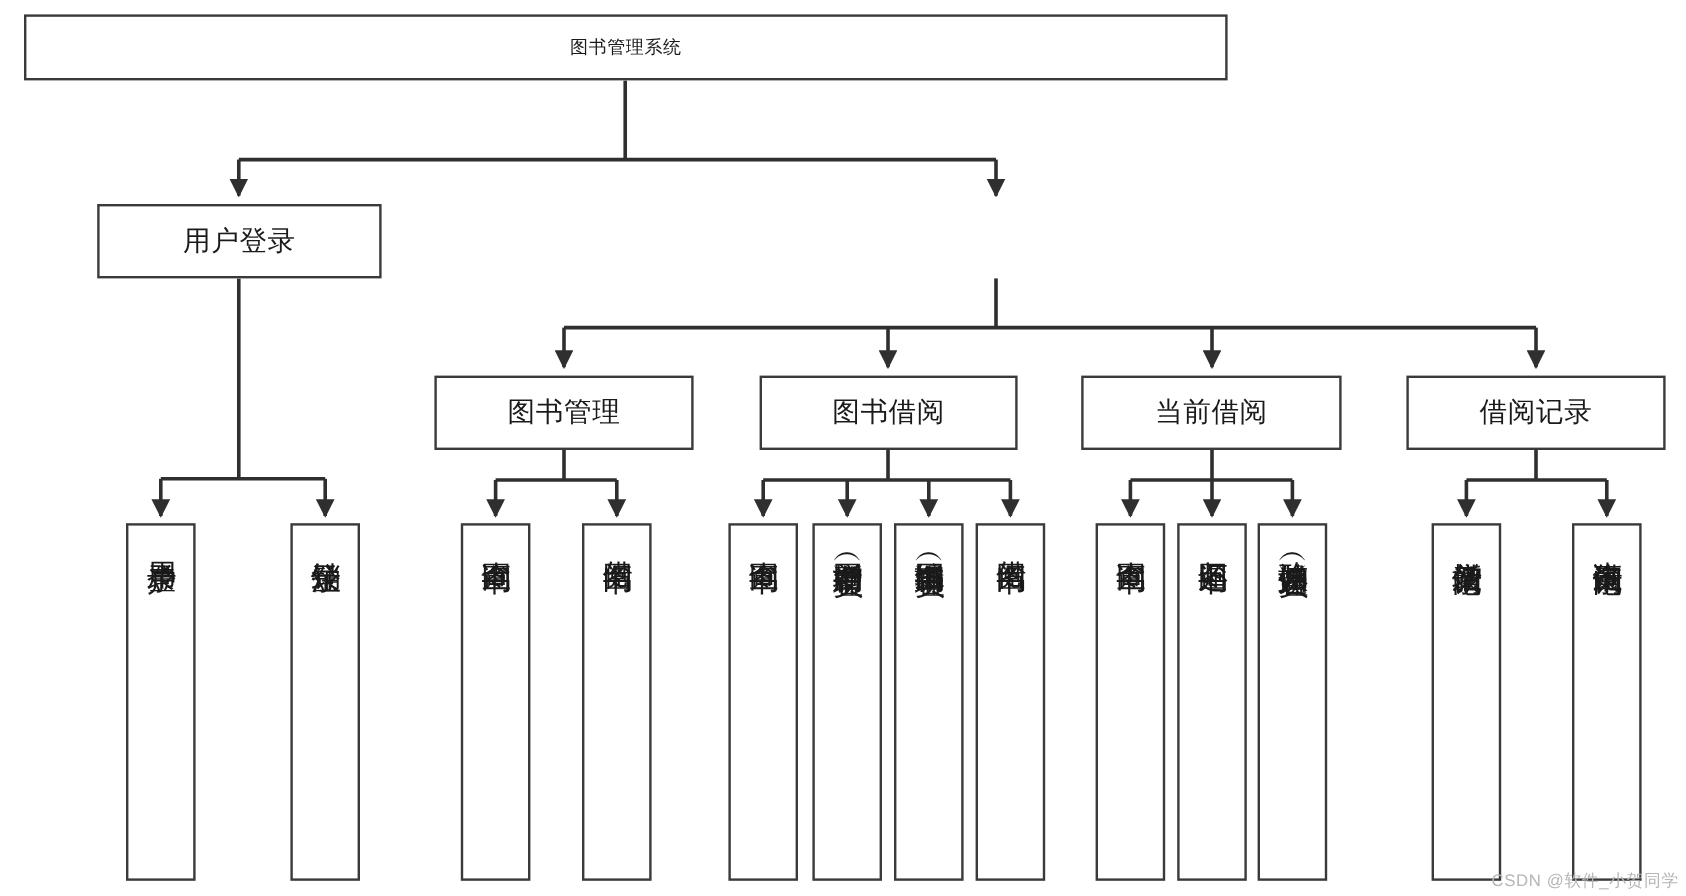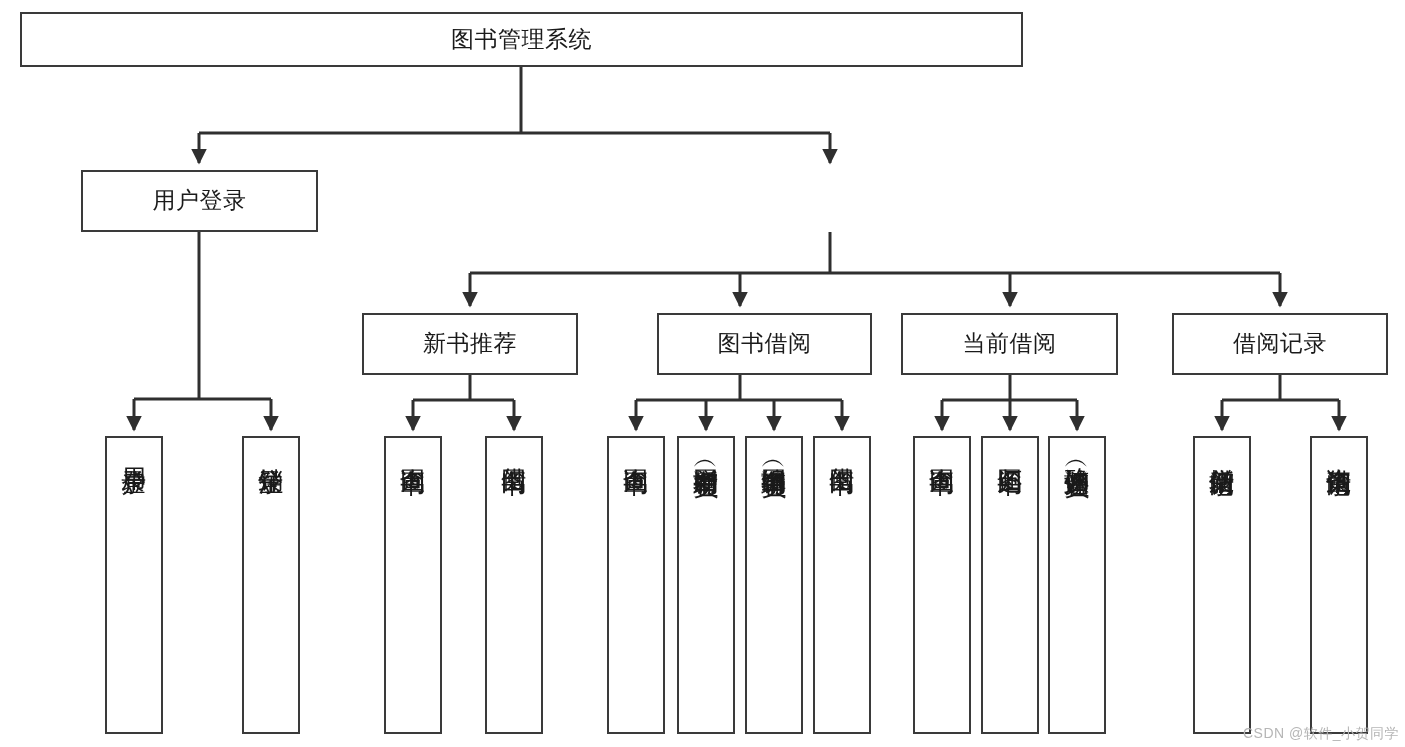--- a/index.html
+++ b/index.html
@@ -42,21 +42,21 @@
     text-align: center;
     line-height: 1.28;
     letter-spacing: 0.5px;
   }
   
   .node.h .label {
     font-size: 23px;
     white-space: nowrap;
   }
   .node.root .label {
-    font-size: 23px;
+    font-size: 15px;
   }
   
   .node.v {
     align-items: flex-start;
     padding-top: 10px;
   }
   .node.v .label {
     writing-mode: vertical-rl;
     text-orientation: upright;
     font-size: 25px;
@@ -133,23 +133,23 @@
 
   <div class="node root h" style="left:20px; top:12px; width:1003px; height:55px;">
     <span class="label">图书管理系统</span>
   </div>
 
   <div class="node h" style="left:81px; top:170px; width:237px; height:62px;">
     <span class="label">用户登录</span>
   </div>
 
   <div class="node h" style="left:362px; top:313px; width:216px; height:62px;">
-    <span class="label">新书推荐</span>
-  </div>
-  <div class="node h" style="left:657px; top:313px; width:215px; height:62px;font-family:Liberation Serif, serif;">
+    <span class="label">图书管理</span>
+  </div>
+  <div class="node h" style="left:633px; top:313px; width:215px; height:62px;font-family:Liberation Serif, serif;">
     <span class="label">图书借阅</span>
   </div>
   <div class="node h" style="left:1172px; top:313px; width:216px; height:62px;">
     <span class="label">借阅记录</span>
   </div>
   <div class="node h" style="left:901px; top:313px; width:217px; height:62px;">
     <span class="label">当前借阅</span>
   </div>
 
   <div class="node v" style="left:105px; top:436px; width:58px; height:298px;">

